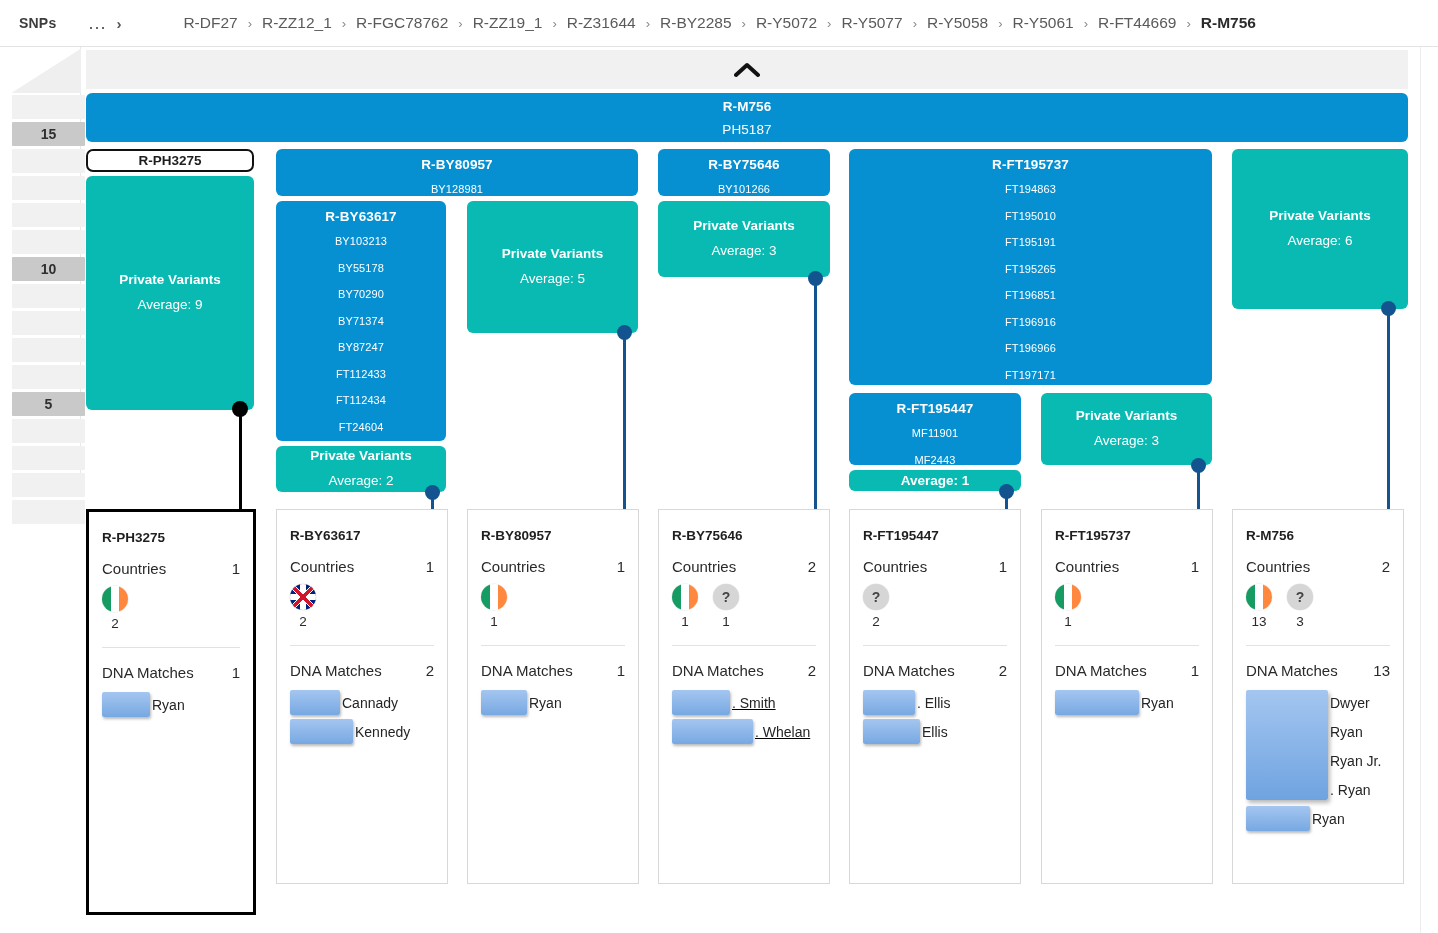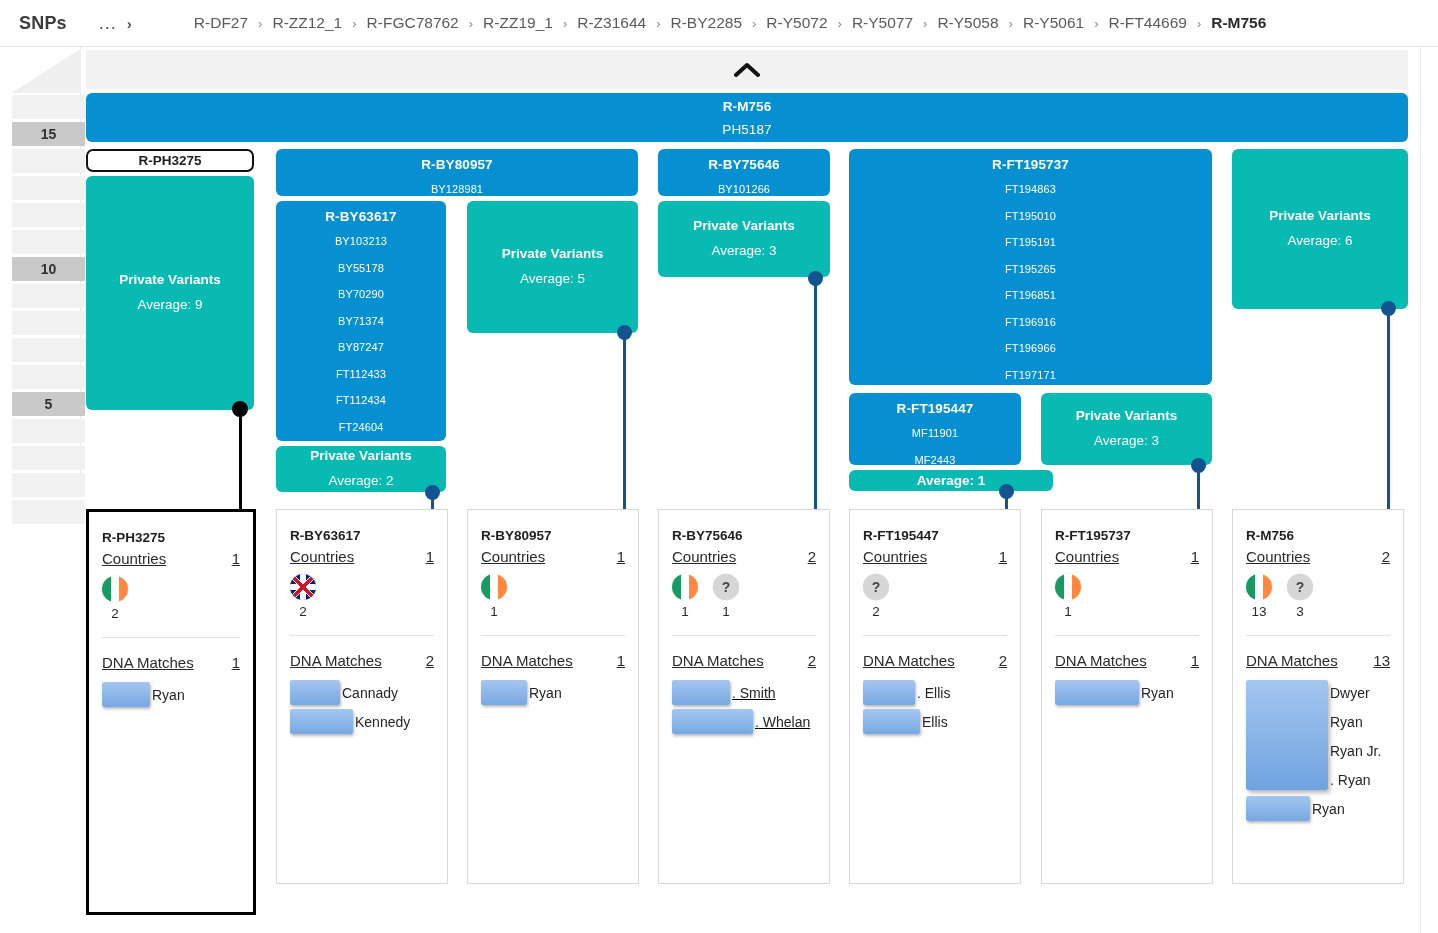--- a/index.html
+++ b/index.html
@@ -11,21 +11,21 @@
   }
   #root{ position:relative; width:1438px; height:933px; }
 
   
   .breadcrumb-bar{
     position:absolute; left:0; top:0; width:1438px; height:47px;
     background:#ffffff; border-bottom:1px solid #e3e3e3;
     display:flex; align-items:center;
   }
   .bc-snps{
-    font-size:18px; font-weight:700; color:#3c3c3c; margin-left:19px;
+    font-size:14px; font-weight:700; color:#3c3c3c; margin-left:19px;
     letter-spacing:.2px;
   }
   .bc-ellipsis{
     font-size:19px; color:#555; margin-left:31px; letter-spacing:1px;
   }
   .bc-caret{ font-size:15px; color:#555; margin-left:9px; font-weight:700;}
   .bc-path{
     display:flex; align-items:center; margin-left:61px;
     font-size:15.5px; color:#5a5a5a; white-space:nowrap;
   }
@@ -109,21 +109,21 @@
   }
   .card.mine{
     border:3px solid #000; top:509px; height:375px;
   }
   .card-title{
     font-size:13.5px; font-weight:700; color:#1f1f1f;
     margin:18px 0 0 13px;
   }
   .row-head{
     display:flex; justify-content:space-between; align-items:baseline;
-    margin:5px 13px 0 13px; font-size:15px; color:#2a2a2a;text-decoration:underline;
+    margin:15px 13px 0 13px; font-size:15px; color:#2a2a2a;
   }
   .row-head .cnt{ font-size:15px; color:#2a2a2a; }
   .flags{ display:flex; margin:9px 0 0 13px; gap:15px; }
   .flagcell{ display:flex; flex-direction:column; align-items:center; width:26px;}
   .flag{
     width:26px; height:26px; border-radius:50%; overflow:hidden; position:relative;
     box-shadow:0 0 0 .5px rgba(0,0,0,.10);
   }
   .flag-ie{
     background:linear-gradient(to right,#169b62 0 33.3%,#ffffff 33.3% 66.6%,#ff883e 66.6% 100%);
@@ -311,21 +311,21 @@
       <div class="snp">FT196916</div>
       <div class="snp">FT196966</div>
       <div class="snp">FT197171</div>
     </div>
 
   <div class="block blue" id="blk-ft195447" style="left:849px; top:393px; width:172px; height:72px;">
       <div class="hap">R-FT195447</div>
       <div class="snp">MF11901</div>
       <div class="snp">MF2443</div>
     </div>
-  <div class="block teal center" style="left:849px; top:470px; width:204px; height:21px;">
+  <div class="block teal center" style="left:849px; top:470px; width:172px; height:21px;">
     <div class="pv-avg" style="line-height:19px; font-weight:700;">Average: 1</div>
   </div>
   <div class="conn-dot" style="left:999px; top:484px;"></div>
   <div class="conn-line" style="left:1005px; top:491px; height:21px;"></div>
 
   <div class="block teal center" style="left:1041px; top:393px; width:171px; height:72px;">
     <div class="pv-title">Private Variants</div>
     <div class="pv-avg">Average: 3</div>
   </div>
   <div class="conn-dot" style="left:1191px; top:458px;"></div>

